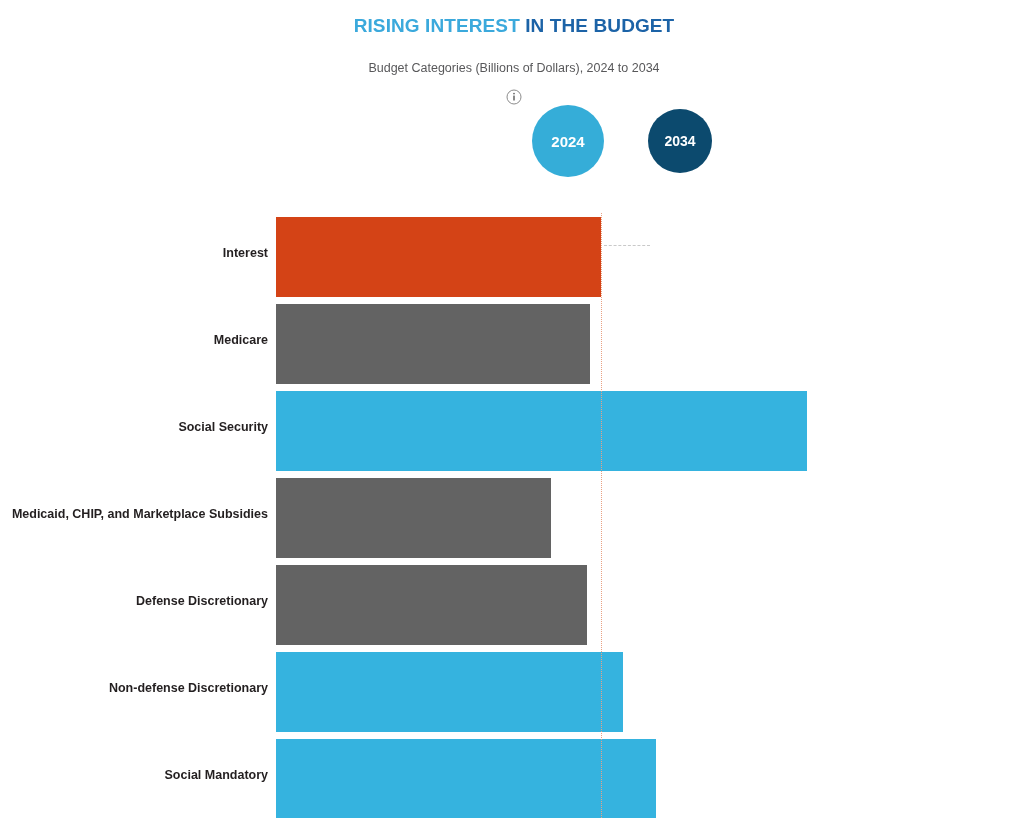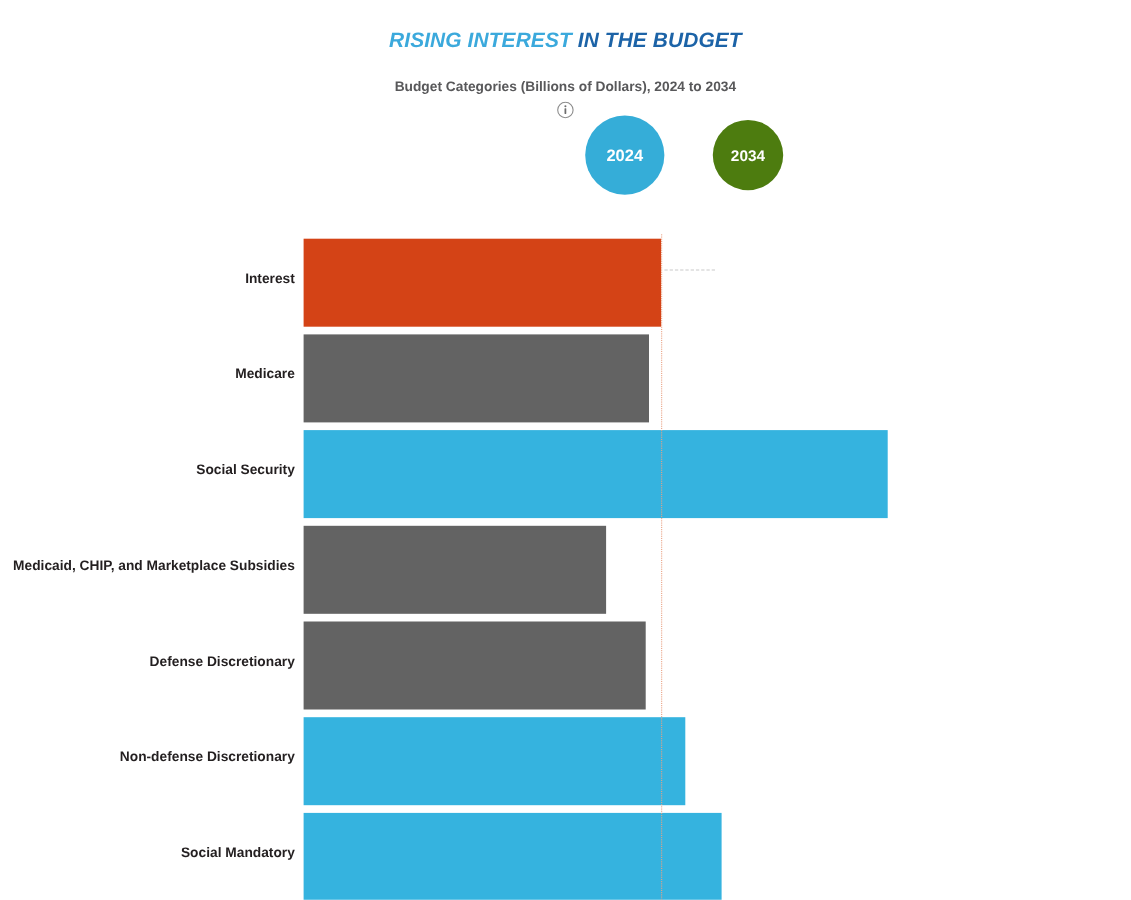--- a/index.html
+++ b/index.html
@@ -23,36 +23,35 @@
 
   
   .header {
     position: absolute;
     left: 0;
     top: 0;
     width: 1028px;
     text-align: center;
   }
   .chart-title {
-    margin: 12px;
+    margin: 0;
     padding-top: 15px;
     font-size: 19px;
     font-weight: bold;
     letter-spacing: 0.1px;
     line-height: 22px;
-    font-style: italic;
   }
   .title-accent { color: #3BA9DC; }
   .title-main   { color: #1C63A7; }
 
   .chart-subtitle {
-    margin: 0;
+    margin: 13px;
     padding-top: 10px;
     font-size: 12.5px;
-    font-weight: bold;
+    font-weight: normal;
     color: #58585a;
     line-height: 16px;
   }
 
   .info-icon-wrap {
     margin: 5px auto 0 auto;
     width: 16px;
     height: 16px;
     display: block;
     cursor: pointer;
@@ -93,21 +92,21 @@
     width: 72px;
     height: 72px;
     background: #35ADD8;
     font-size: 15px;
   }
   .year-circle.unselected {
     left: 648px;
     top: 4px;
     width: 64px;
     height: 64px;
-    background: #4d7c0f;
+    background: #0c4a6e;
     font-size: 14px;
   }
 
   
   .chart-area {
     position: absolute;
     left: 0;
     top: 213px;
     width: 1028px;
     height: 615px;

